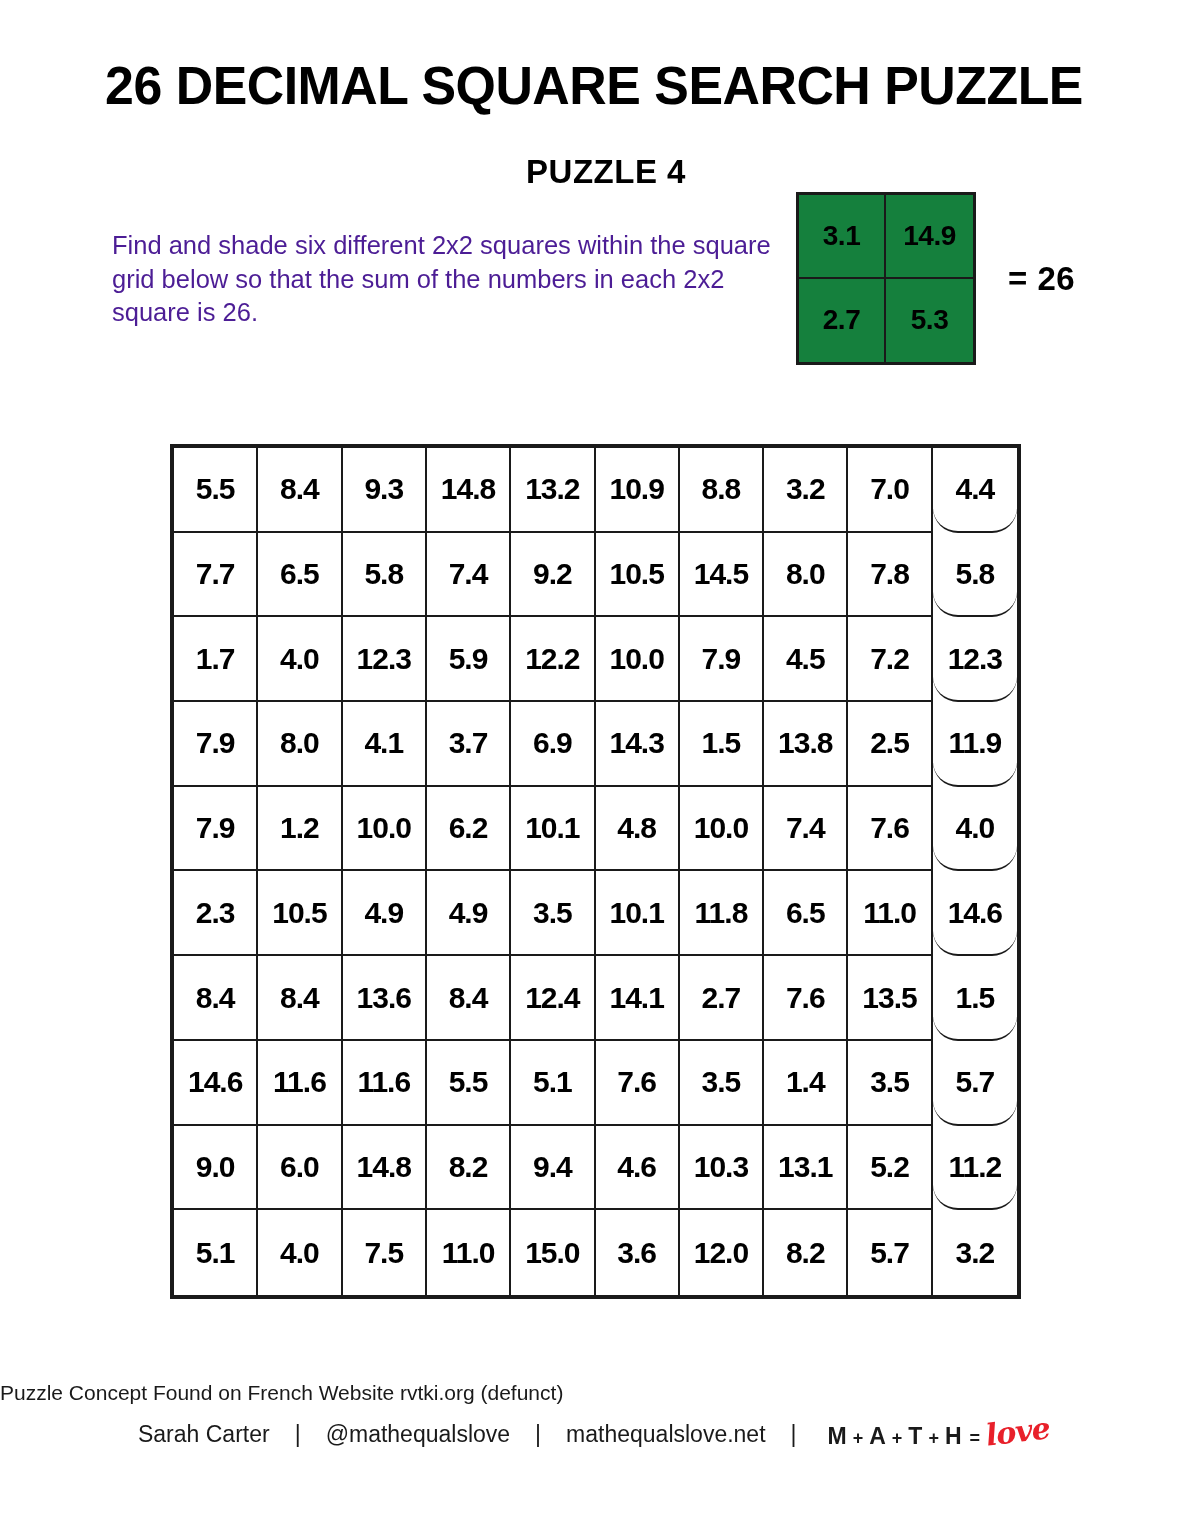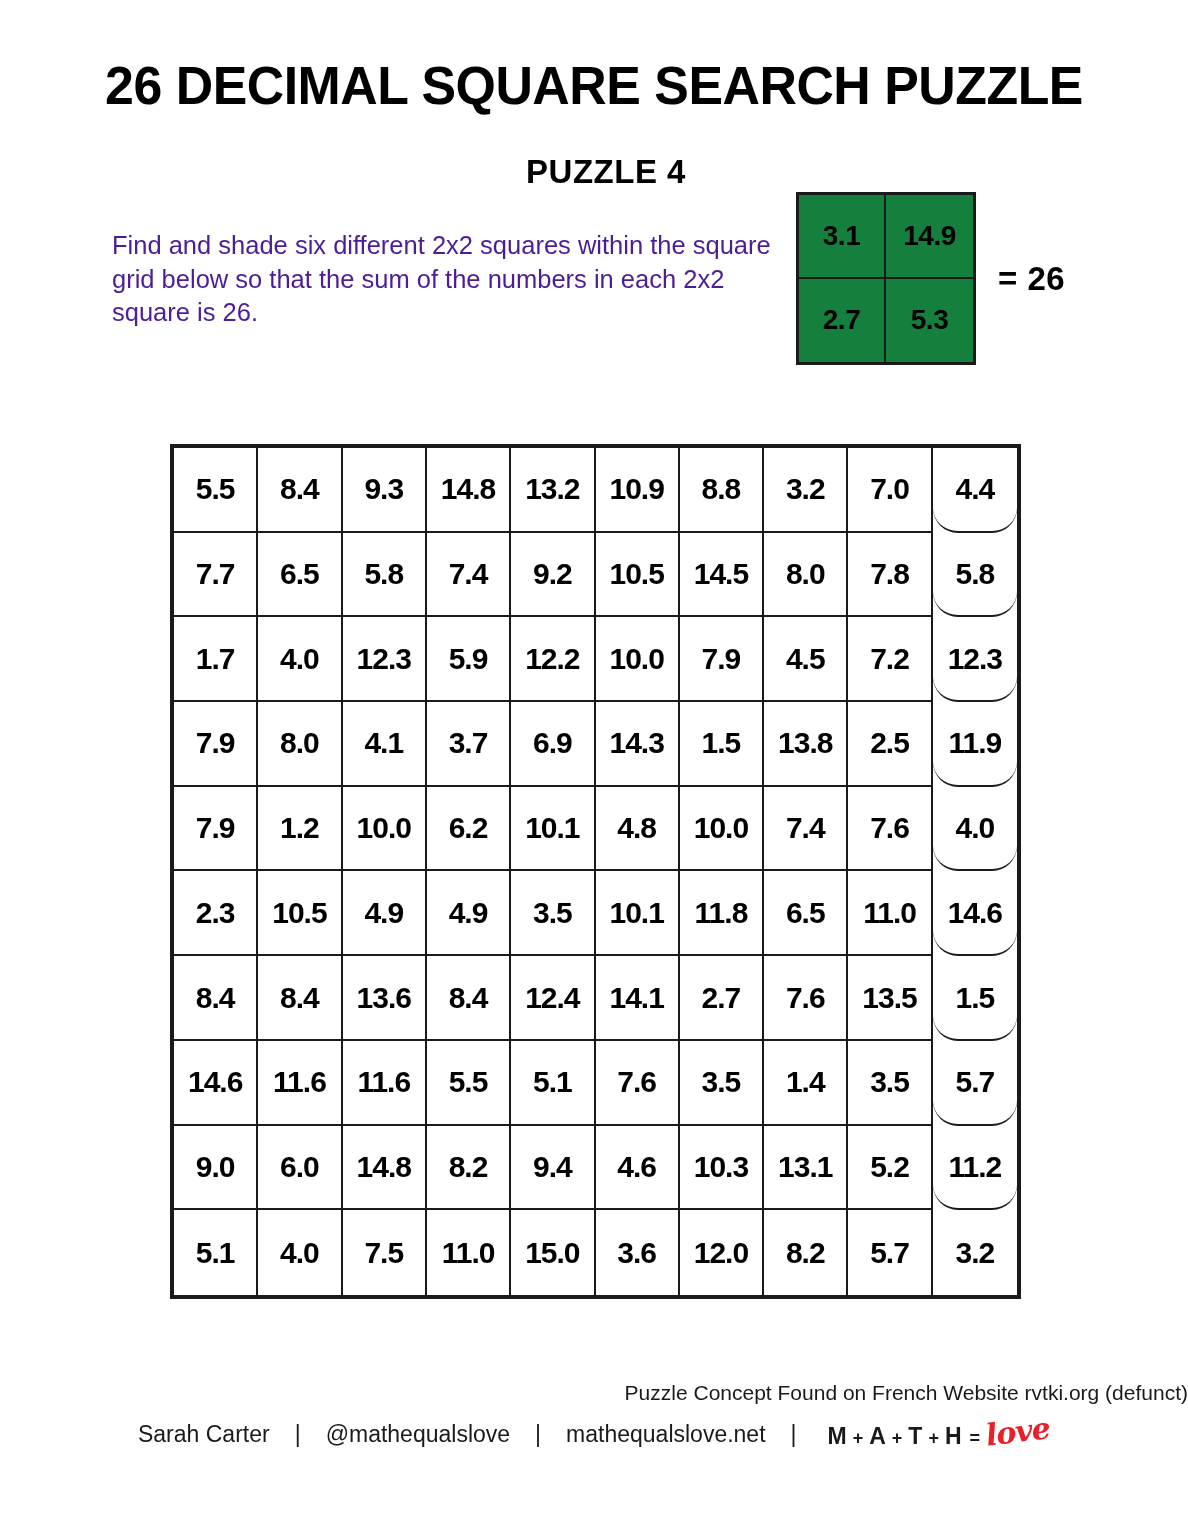--- a/index.html
+++ b/index.html
@@ -89,21 +89,21 @@
     border-right: 2px solid #1a1a1a;
     border-bottom: 2px solid #1a1a1a;
     letter-spacing: -0.5px;
   }
   .example-cell:nth-child(2n) { border-right: none; }
   .example-cell:nth-child(n+3) { border-bottom: none; }
 
   .equals26 {
     font-size: 33px;
     font-weight: 700;
-    margin-left: 22px;
+    margin-left: 32px;
     white-space: nowrap;
     letter-spacing: 0.5px;
   }
 
   
   .main-grid {
     position: absolute;
     top: 444px;
     left: 170px;
     width: 851px;
@@ -129,21 +129,21 @@
   }
   .cell.last-col { border-right: none; border-radius: 25px; }
   .cell.last-row { border-bottom: none; }
 
   
   .footer {
     position: absolute;
     top: 1382px;
     left: 0;
     width: 1188px;
-    text-align: right;
+    text-align: left;
     font-size: 21px;
     line-height: 1.0;
     color: #1a1a1a;
     font-weight: 400;
   }
   .footer-line1 {
     display: block;
     margin-bottom: 16px;
   }
   .footer-line2 {

